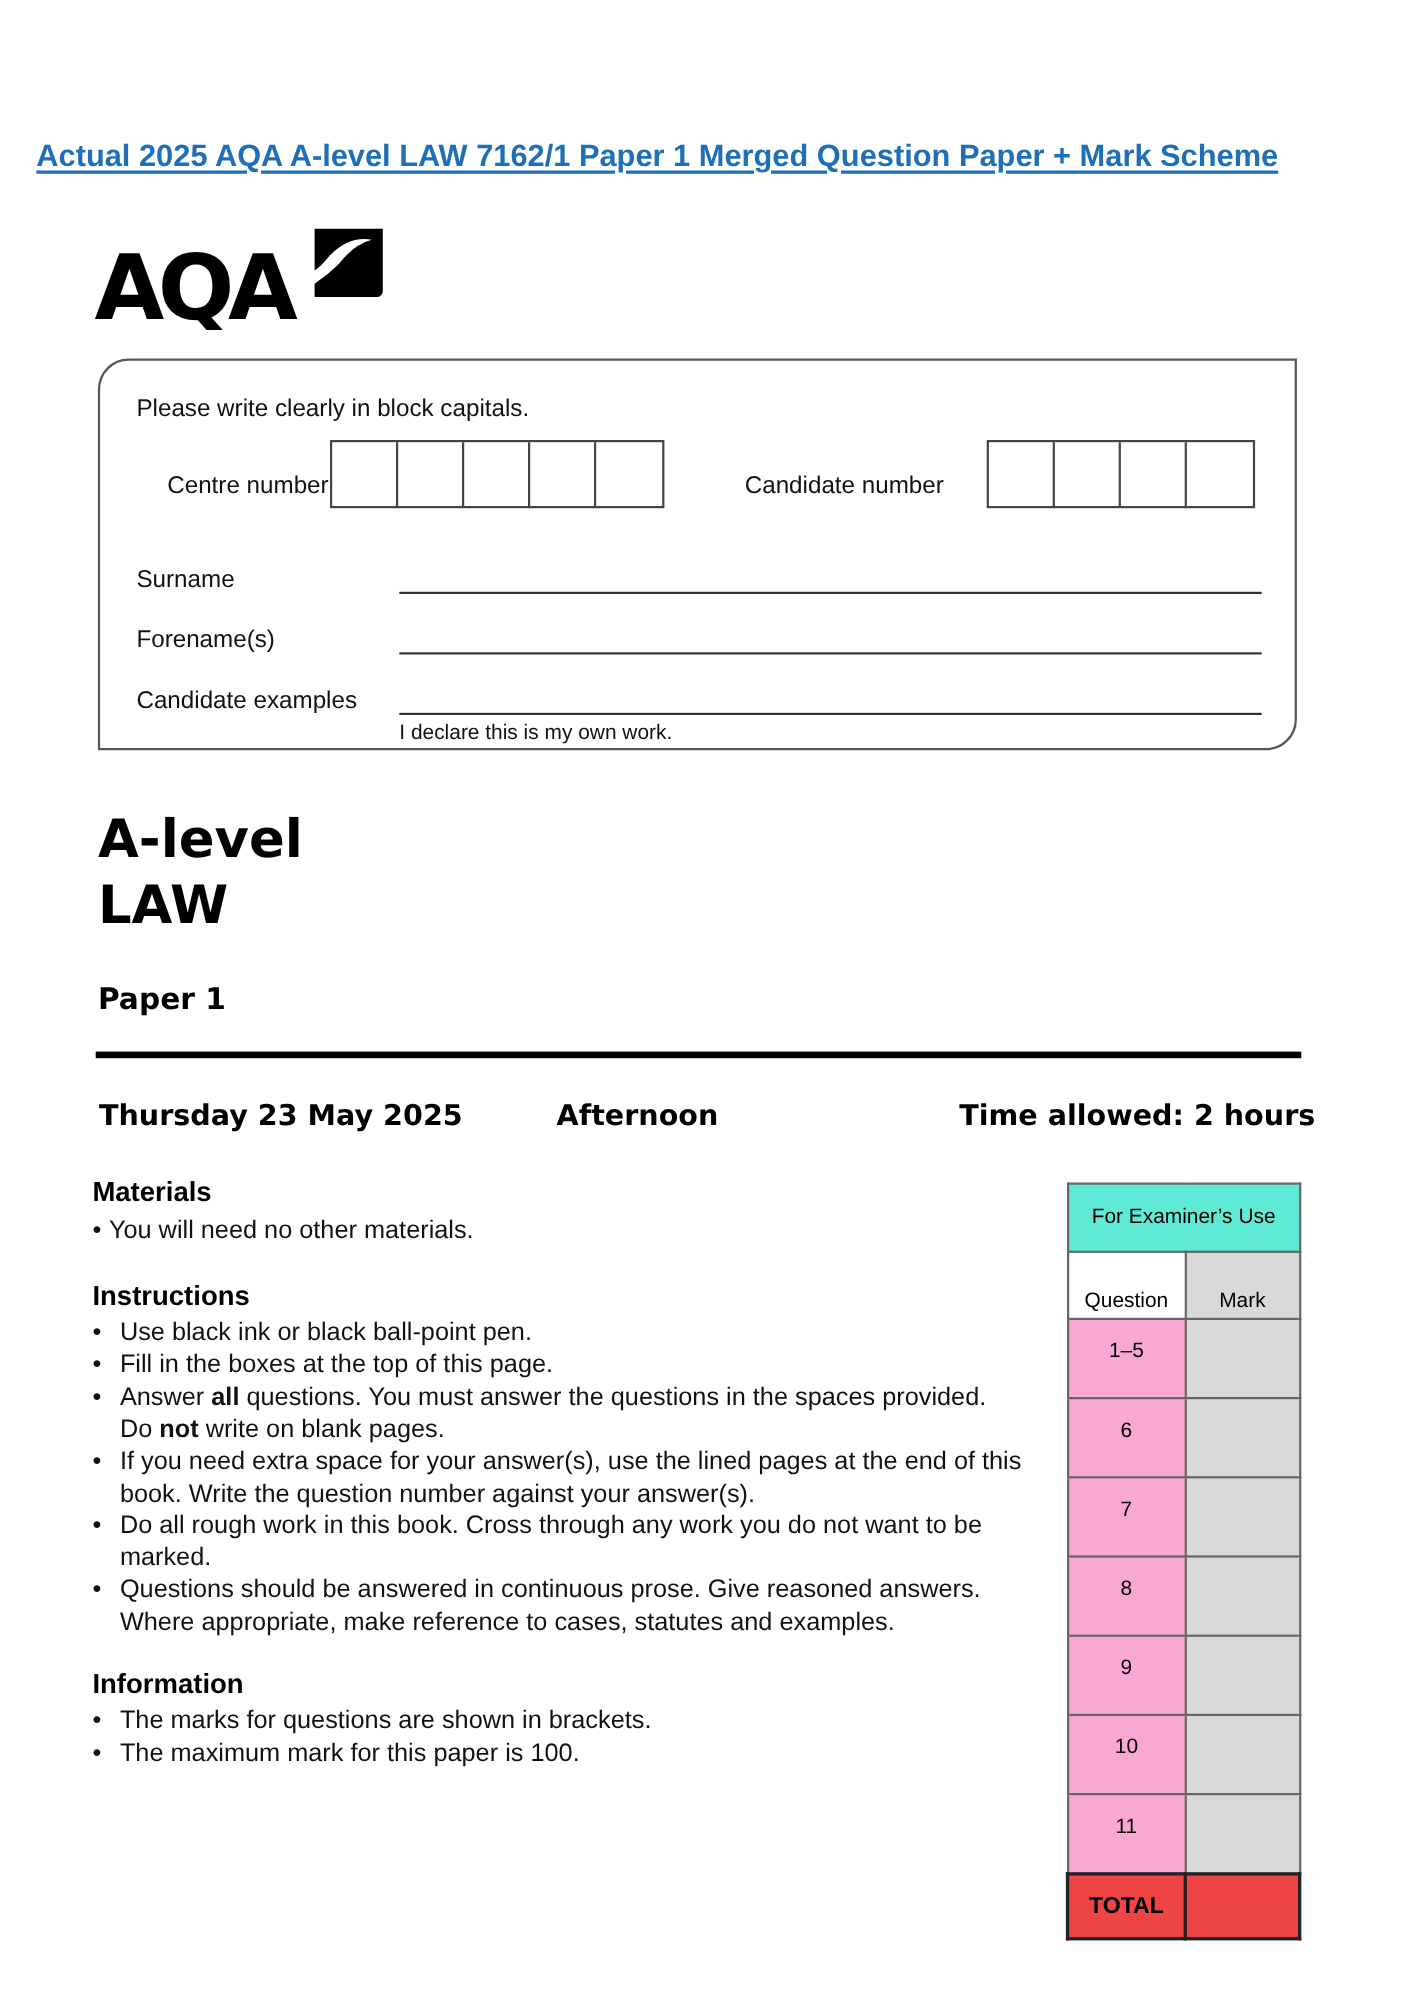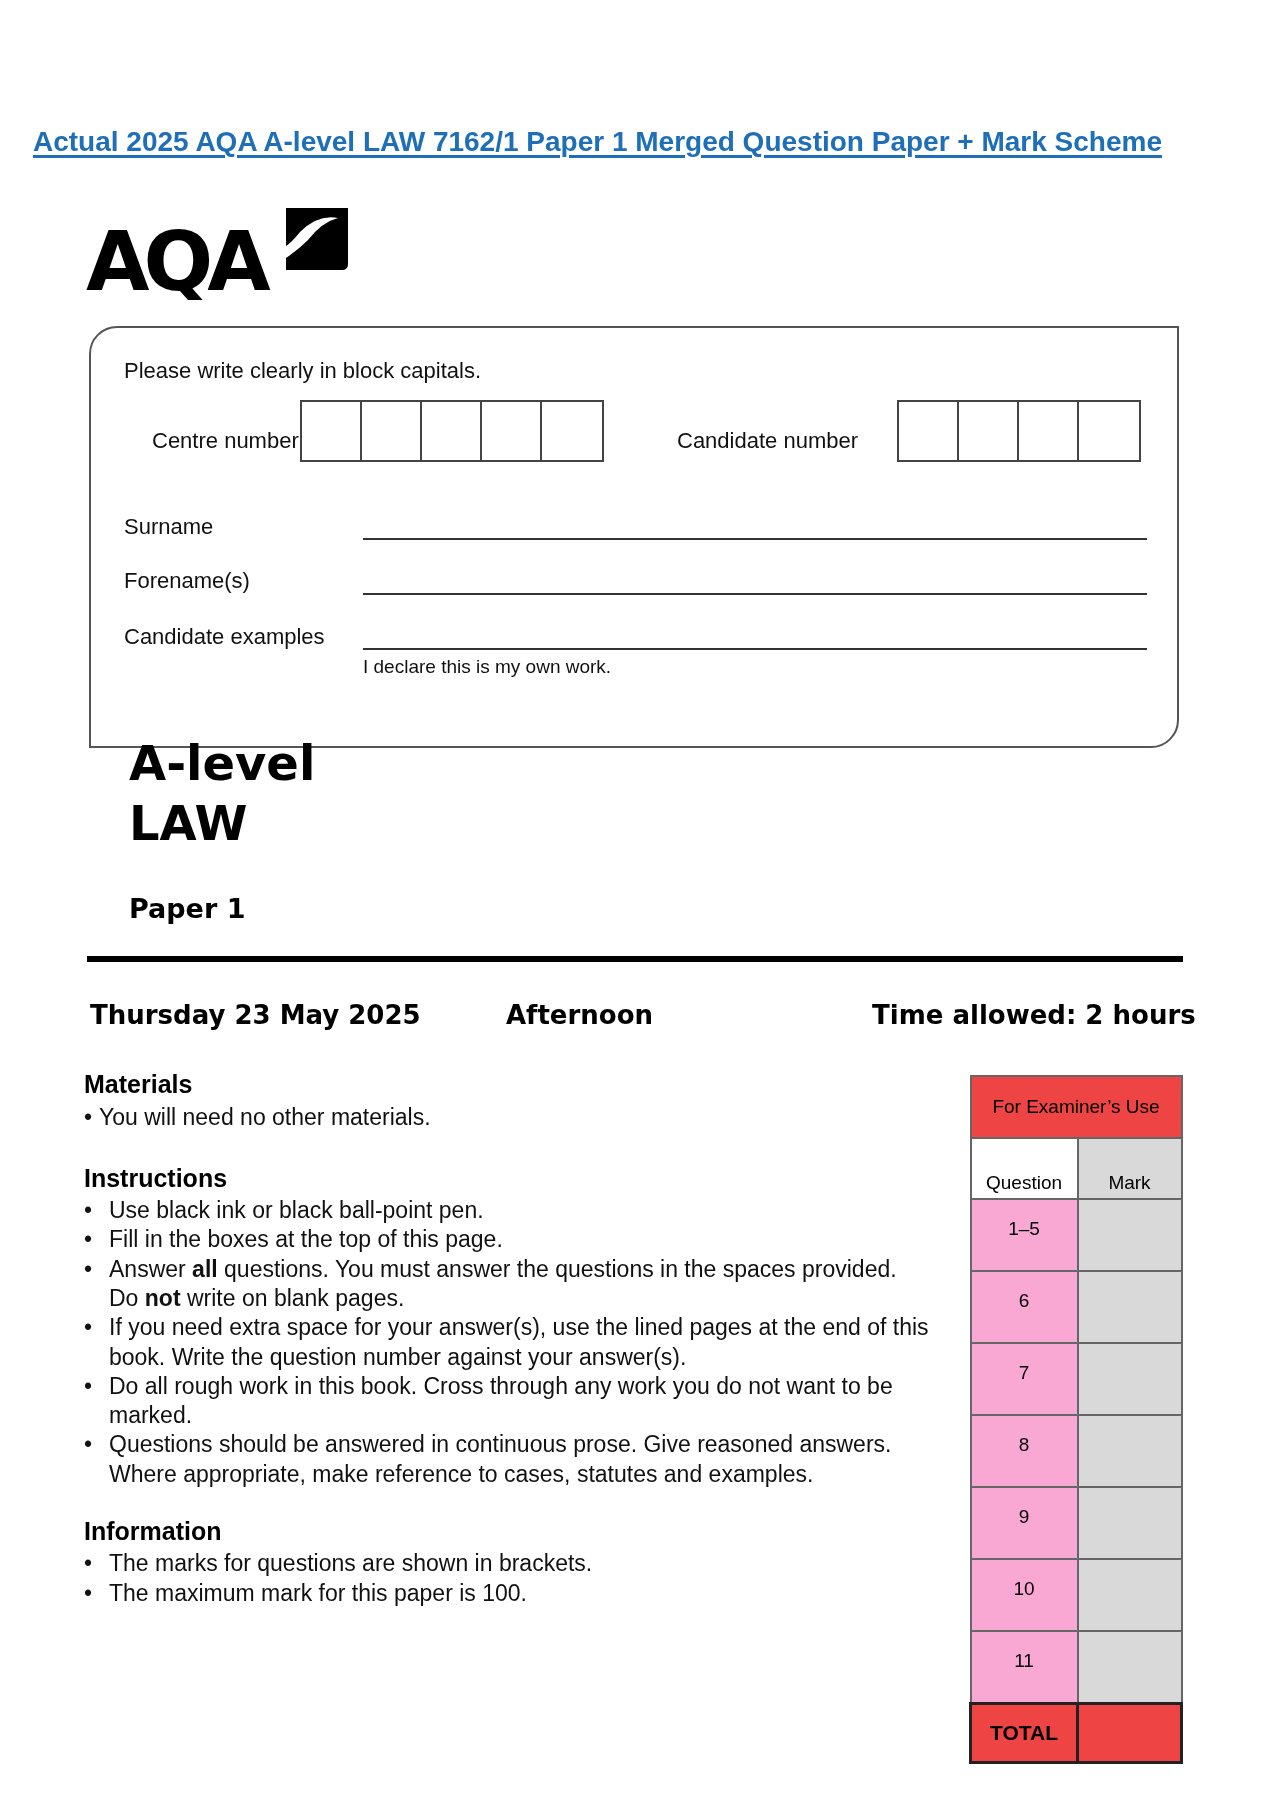--- a/index.html
+++ b/index.html
@@ -11,42 +11,42 @@
     position: absolute; left: 33px; top: 122px; width: 1150px;
     font-family: "Liberation Sans", sans-serif; font-weight: bold;
     font-size: 28px; line-height: 39px; color: #1e6fb8;
     text-decoration: underline; text-decoration-thickness: 3px;
     text-underline-offset: 4px;
   }
   .logo { position: absolute; left: 86px; top: 200px; width: 280px; height: 100px; }
   .logo svg { display: block; }
 
   .cand-box {
-    position: absolute; left: 89px; top: 326px; width: 1090px; height: 422px;
+    position: absolute; left: 89px; top: 326px; width: 1090px; height: 356px;
     border: 2px solid #555; border-radius: 28px 0 28px 0; box-sizing: border-box;
   }
   .cand-box .t { position: absolute; font-size: 22px; color: #111; }
   .boxes { position: absolute; display: flex; border: 2px solid #444; }
   .boxes span { width: 60px; height: 58px; border-right: 2px solid #444; box-sizing: border-box; }
   .boxes span:last-child { border-right: none; }
   .uline { position: absolute; left: 272px; width: 784px; height: 0; border-top: 2px solid #333; }
 
-  .big-title { position: absolute; left: 89px; font-family: "DejaVu Sans", sans-serif; font-weight: bold; color: #000; margin-left: 40px; }
+  .big-title { position: absolute; left: 89px; font-family: "DejaVu Sans", sans-serif; font-weight: bold; color: #000; }
   .rule { position: absolute; left: 87px; top: 956px; width: 1096px; height: 6px; background: #000; }
   .date-row { position: absolute; top: 1000px; font-family: "DejaVu Sans", sans-serif; font-weight: bold; font-size: 26px; }
 
   .sec-h { position: absolute; left: 84px; font-size: 25px; font-weight: bold; }
   .bl { position: absolute; left: 84px; font-size: 23px; line-height: 29px; color: #111; width: 880px; }
   .bl .dot { position: absolute; left: 0; }
   .bl .txt { display: block; padding-left: 25px; }
   .bl b { font-weight: bold; }
 
   .exam-table { position: absolute; left: 969px; top: 1075px; width: 214px; border-collapse: collapse; font-size: 19px; }
   .exam-table td { border: 2px solid #666; text-align: center; padding: 0; }
-  .exam-table .head { background: #ef4444; height: 60px; margin-top: 28px; }
+  .exam-table .head { background: #5eead4; height: 60px; margin-top: 28px; }
   .exam-table .colh { height: 55px; vertical-align: bottom; padding-bottom: 4px; }
   .exam-table .q { width: 105px; height: 52px; background: #f9a8d4; vertical-align: top; padding-top: 18px; }
   .exam-table .m { background: #d9d9d9; }
   .exam-table .total td { border: 3px solid #222; background: #ef4444; height: 56px; font-weight: bold; font-size: 21px; }
 </style>
 </head>
 <body>
 
 <a class="title-link">Actual 2025 AQA A-level LAW 7162/1 Paper 1 Merged Question Paper + Mark Scheme</a>
 

